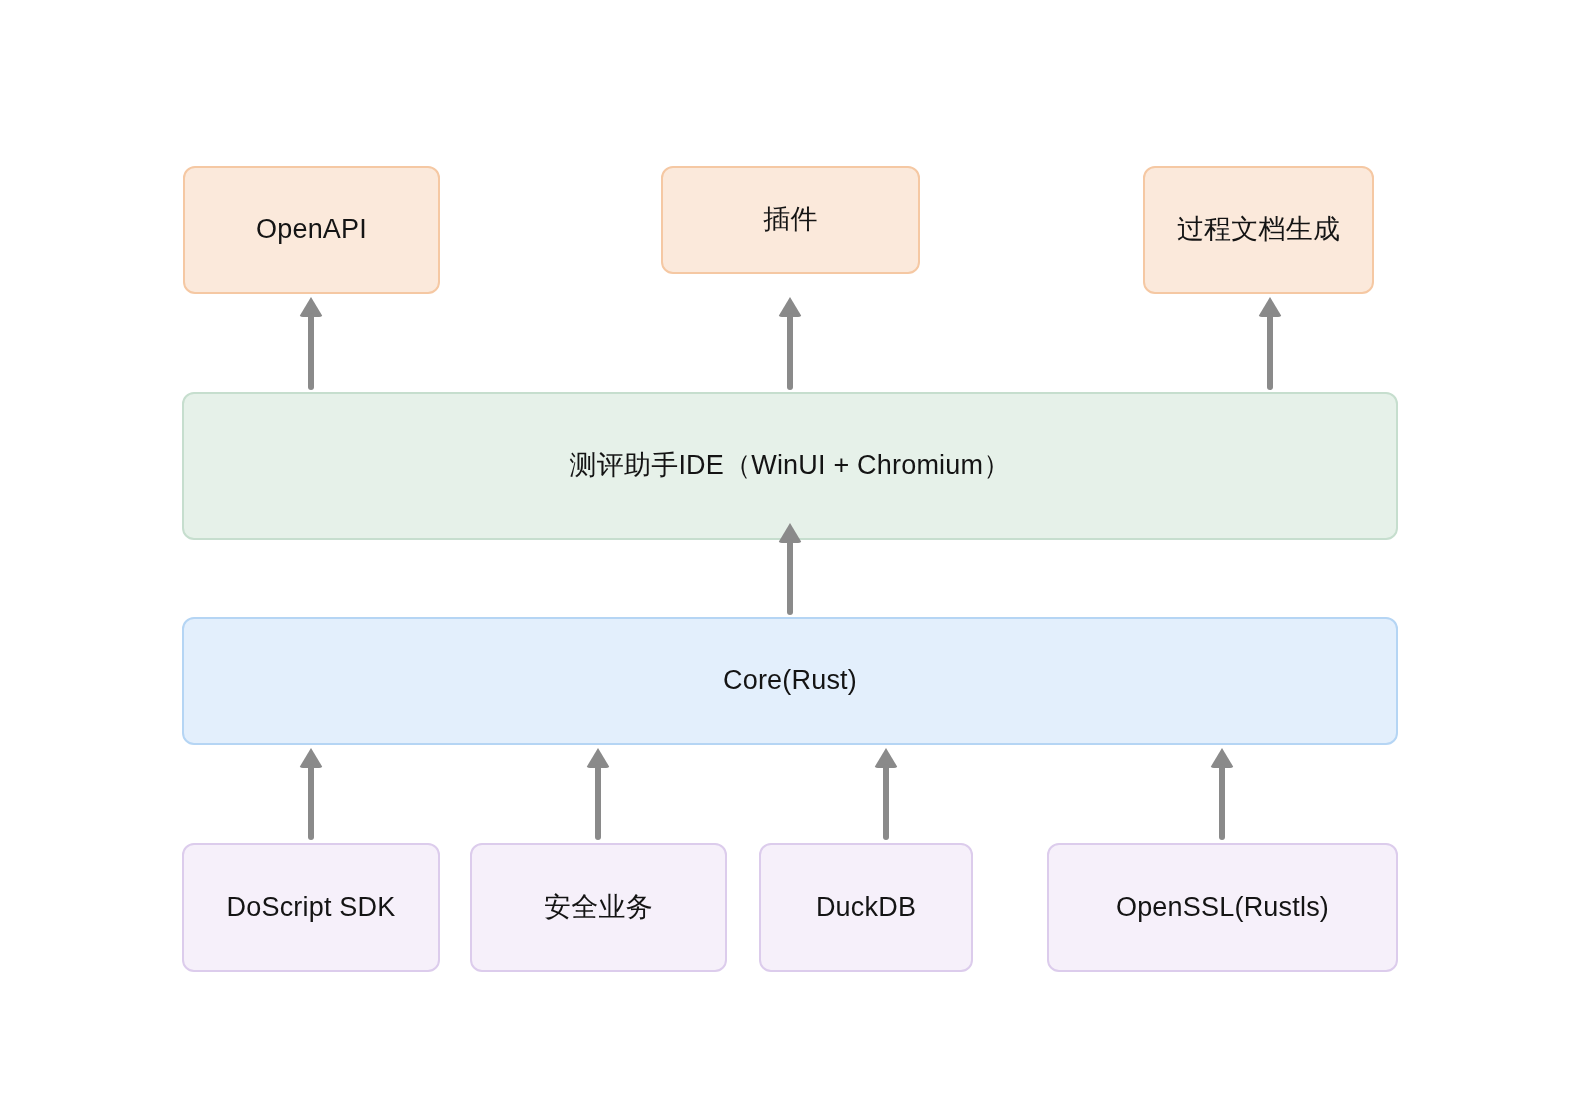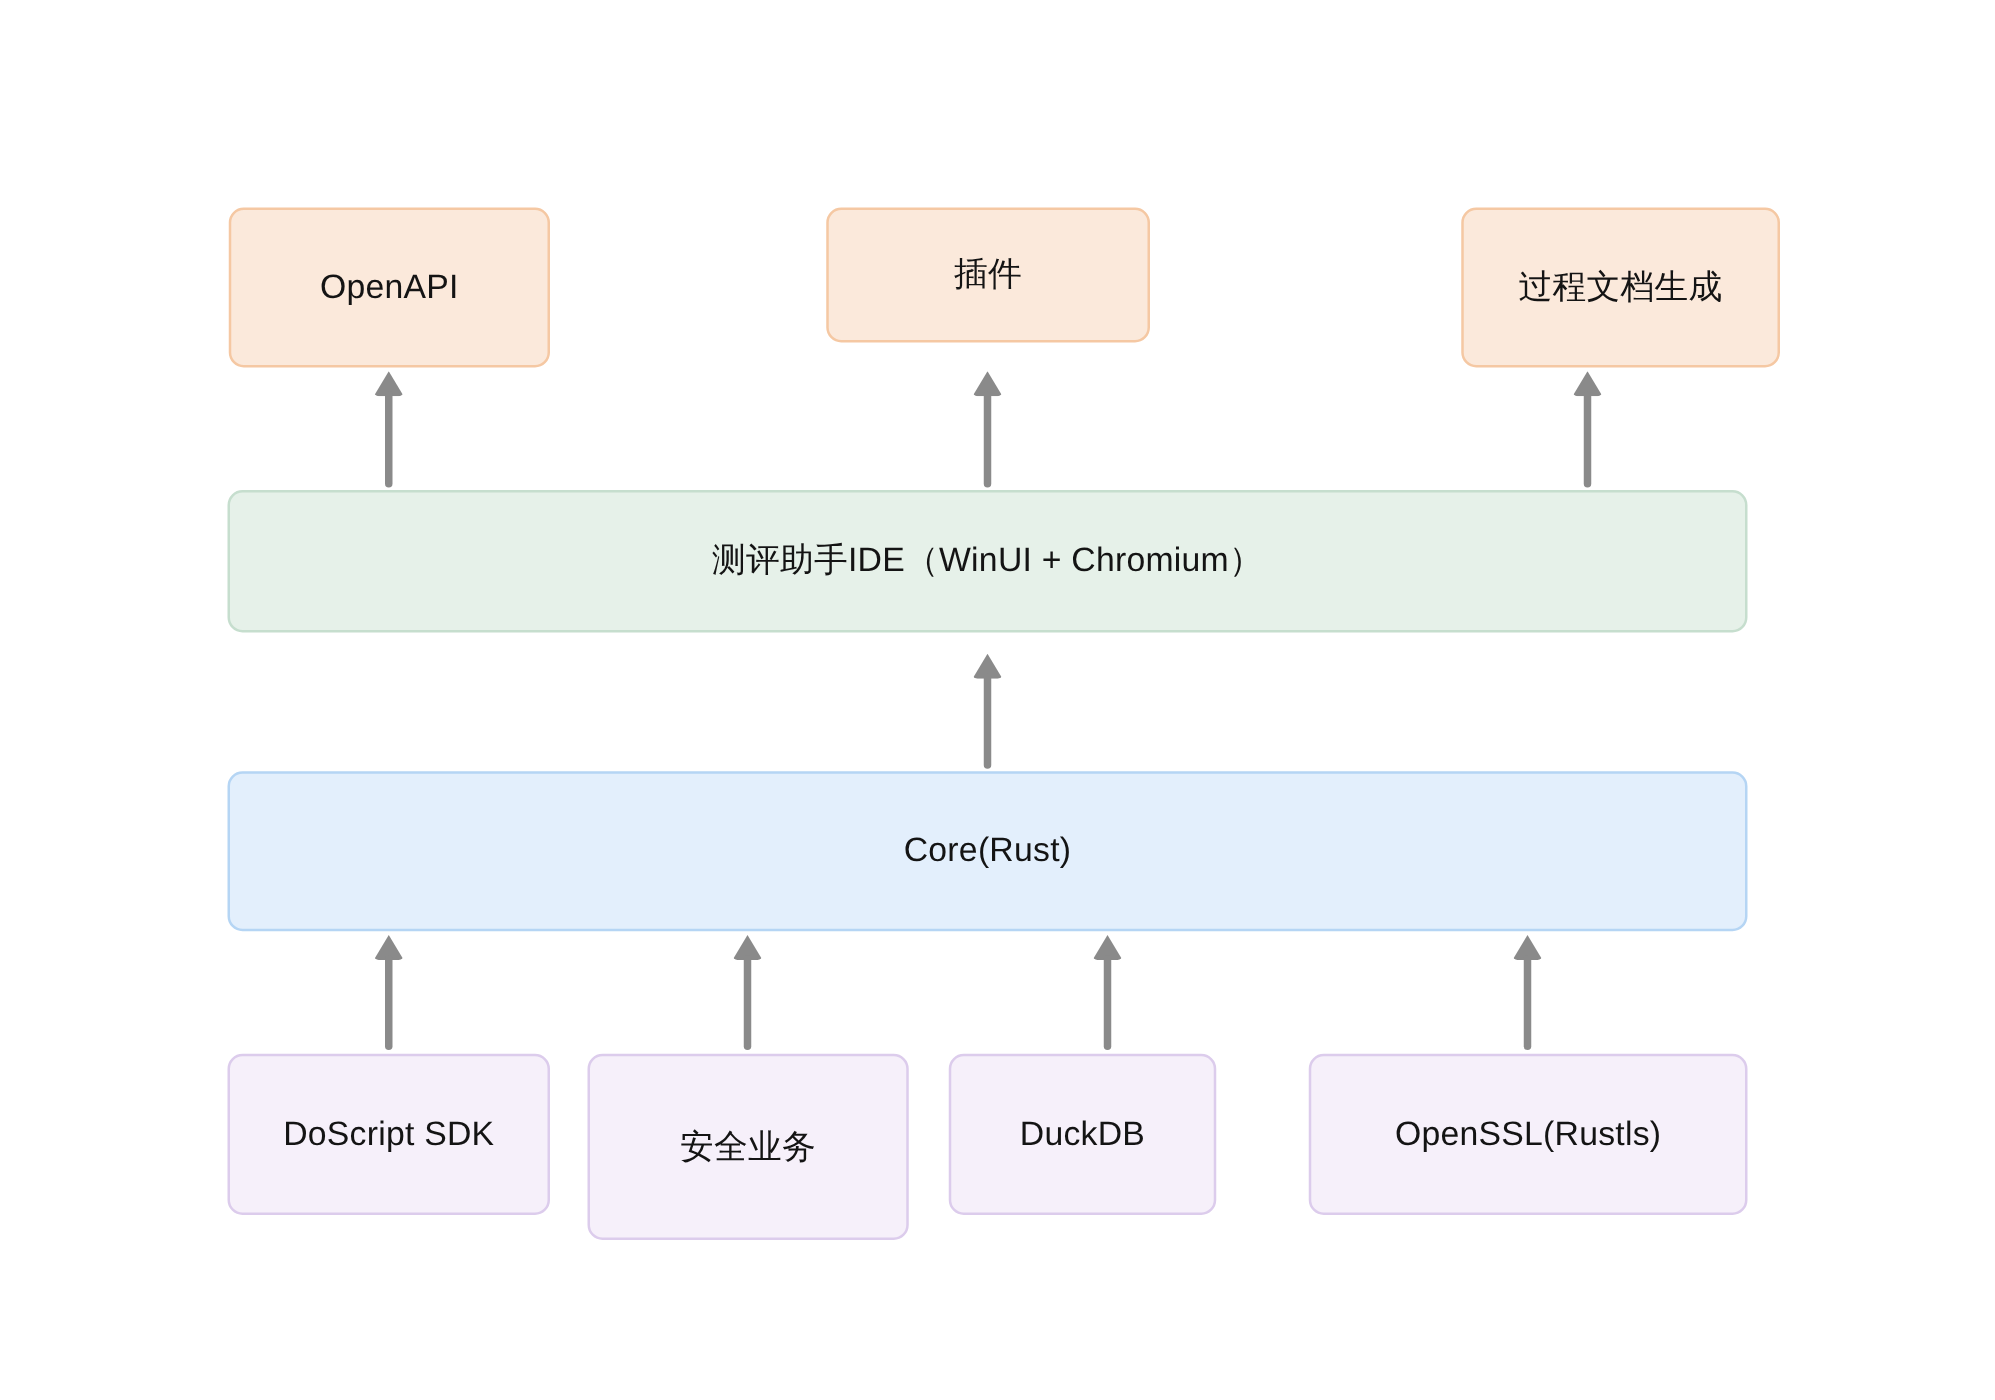--- a/index.html
+++ b/index.html
@@ -73,38 +73,38 @@
 <body>
 
 <div class="canvas">
 
   <div class="node orange" style="left:183px; top:166px; width:257px; height:128px;">
     <span class="label">OpenAPI</span>
   </div>
   <div class="node orange" style="left:661px; top:166px; width:259px; height:108px;">
     <span class="label">插件</span>
   </div>
-  <div class="node orange" style="left:1143px; top:166px; width:255px; height:128px;margin-left:26px;">
+  <div class="node orange" style="left:1143px; top:166px; width:231px; height:128px;">
     <span class="label">过程文档生成</span>
   </div>
 
   <div class="arrow" style="left:298px; top:297px; height:93px;">
     <div class="head"></div>
     <div class="stem"></div>
   </div>
   <div class="arrow" style="left:777px; top:297px; height:93px;">
     <div class="head"></div>
     <div class="stem"></div>
   </div>
   <div class="arrow" style="left:1257px; top:297px; height:93px;">
     <div class="head"></div>
     <div class="stem"></div>
   </div>
 
-  <div class="node green" style="left:182px; top:392px; width:1216px; height:114px;">
+  <div class="node green" style="left:182px; top:392px; width:1216px; height:148px;">
     <span class="label">测评助手IDE（WinUI + Chromium）</span>
   </div>
 
   <div class="arrow" style="left:777px; top:523px; height:92px;">
     <div class="head"></div>
     <div class="stem"></div>
   </div>
 
   <div class="node blue" style="left:182px; top:617px; width:1216px; height:128px;">
     <span class="label">Core(Rust)</span>
@@ -123,21 +123,21 @@
     <div class="stem"></div>
   </div>
   <div class="arrow" style="left:1209px; top:748px; height:92px;">
     <div class="head"></div>
     <div class="stem"></div>
   </div>
 
   <div class="node purple" style="left:182px; top:843px; width:258px; height:129px;">
     <span class="label">DoScript SDK</span>
   </div>
-  <div class="node purple" style="left:470px; top:843px; width:257px; height:149px;">
+  <div class="node purple" style="left:470px; top:843px; width:257px; height:129px;">
     <span class="label">安全业务</span>
   </div>
   <div class="node purple" style="left:759px; top:843px; width:214px; height:129px;">
     <span class="label">DuckDB</span>
   </div>
   <div class="node purple" style="left:1047px; top:843px; width:351px; height:129px;">
     <span class="label">OpenSSL(Rustls)</span>
   </div>
 
 </div>

